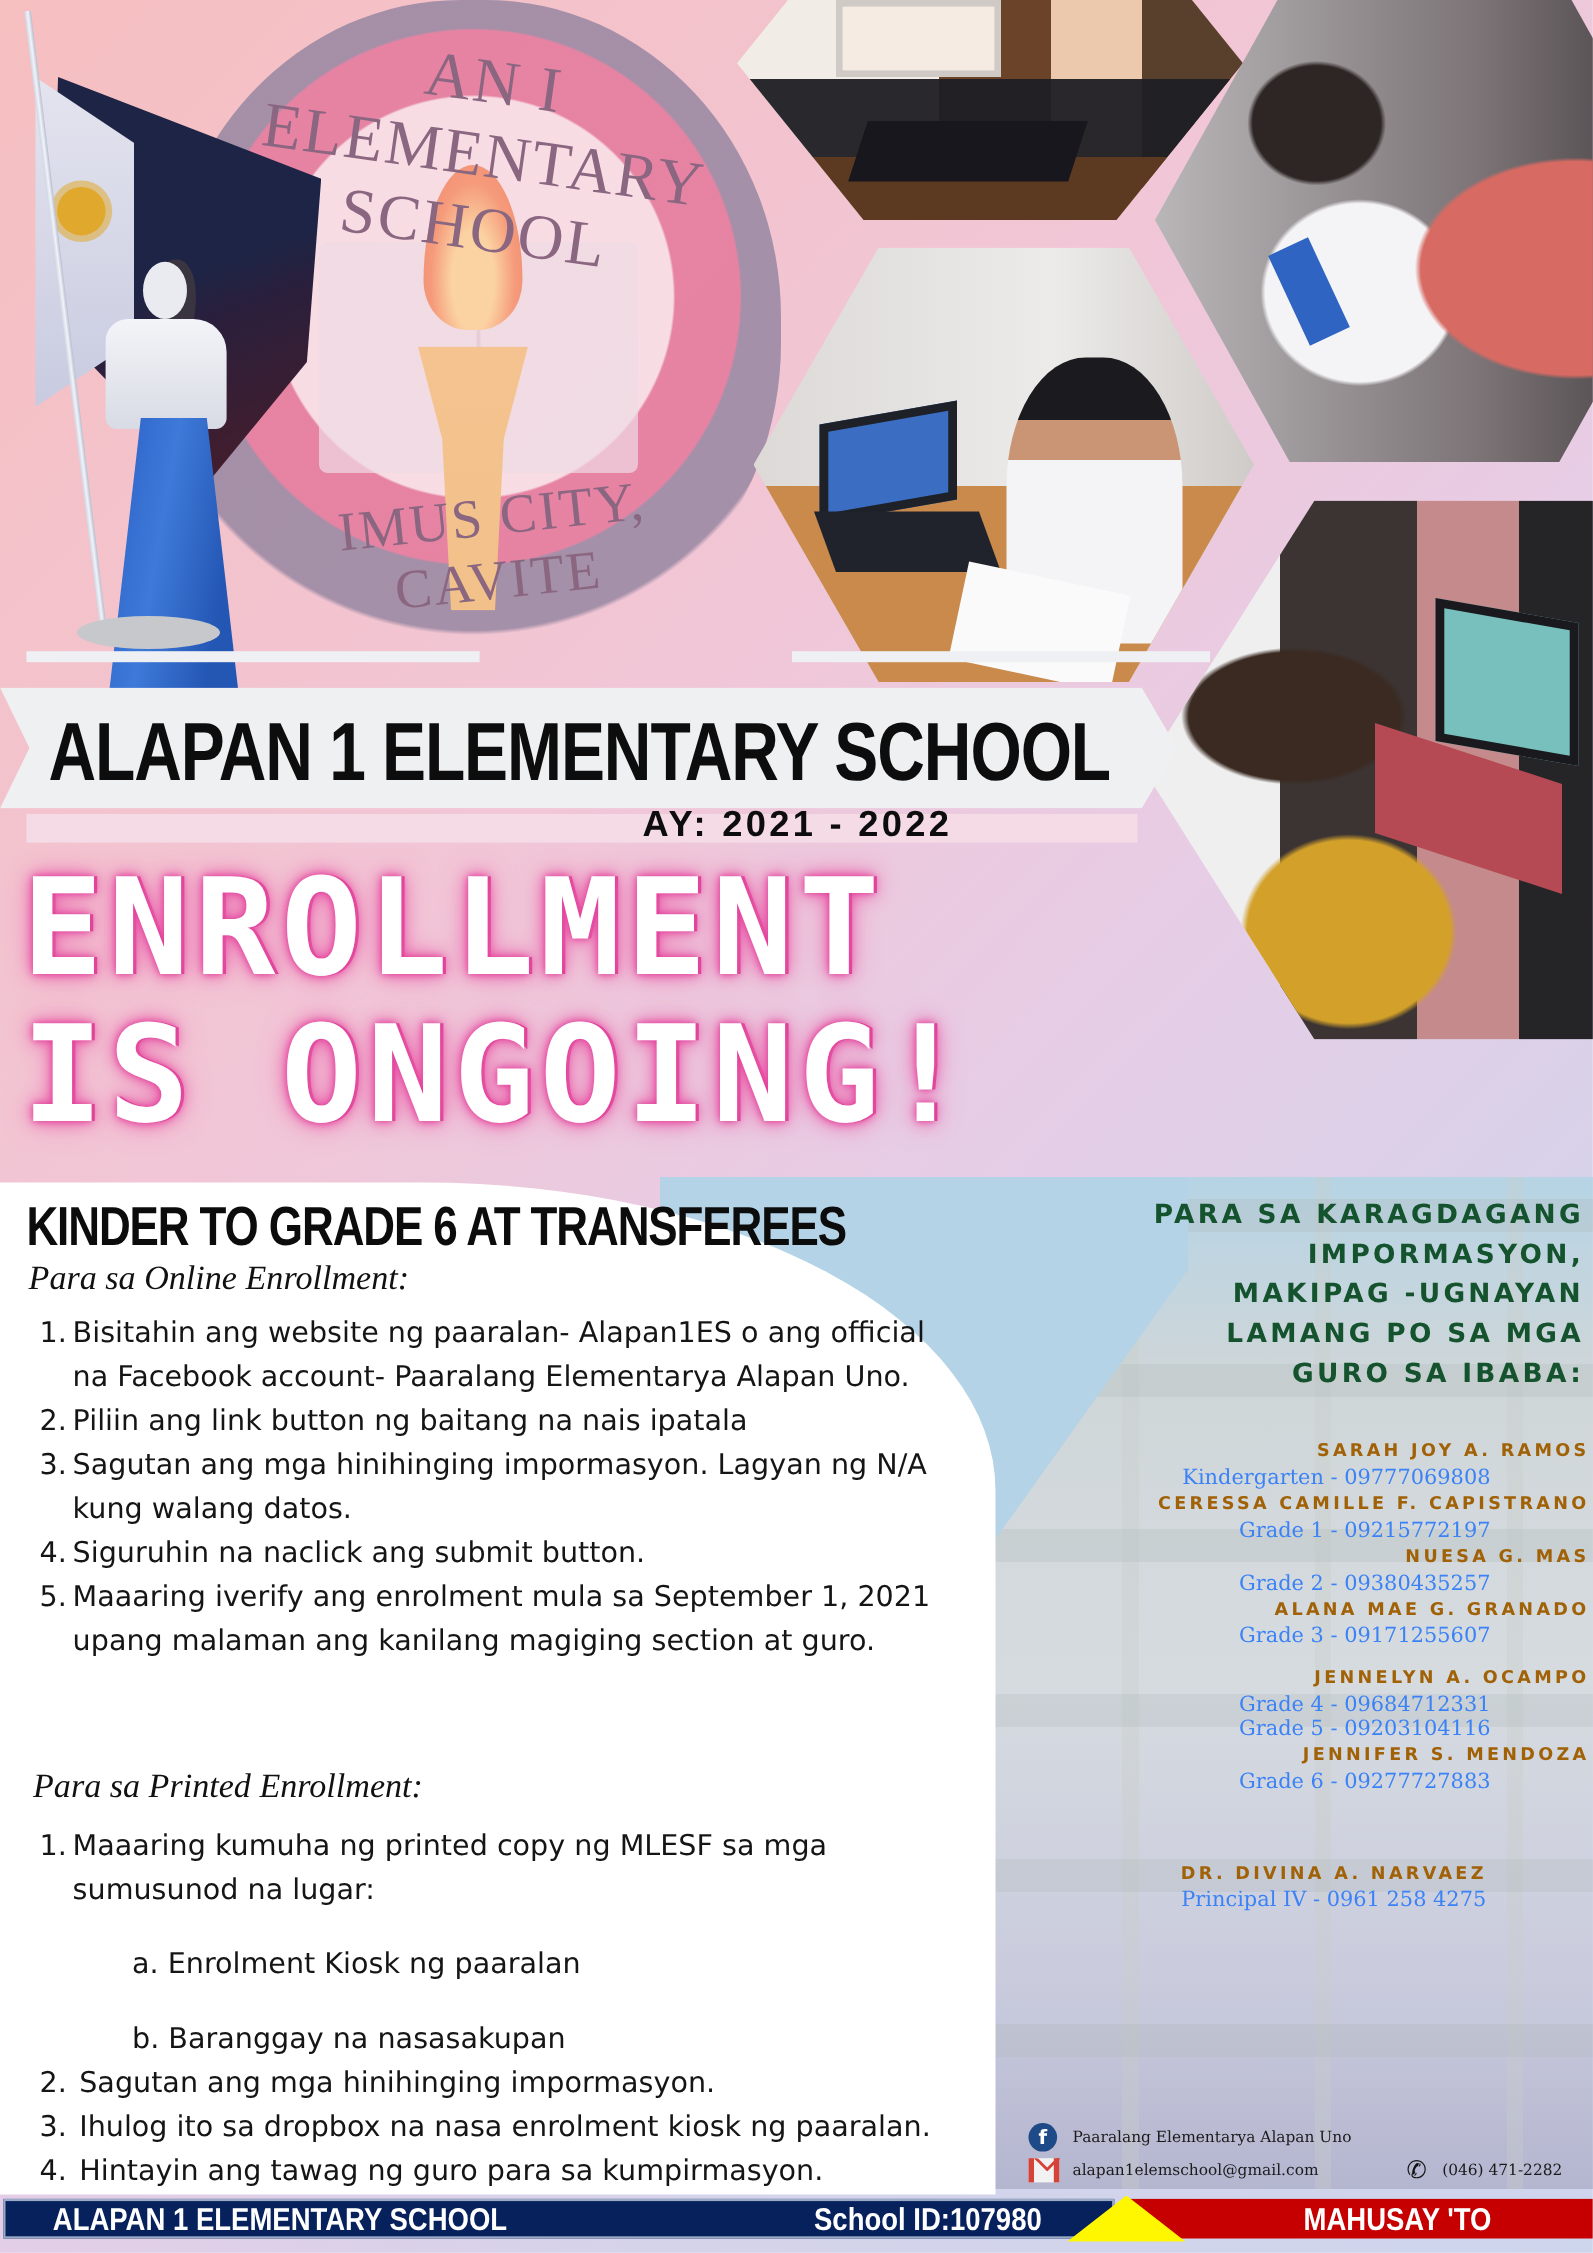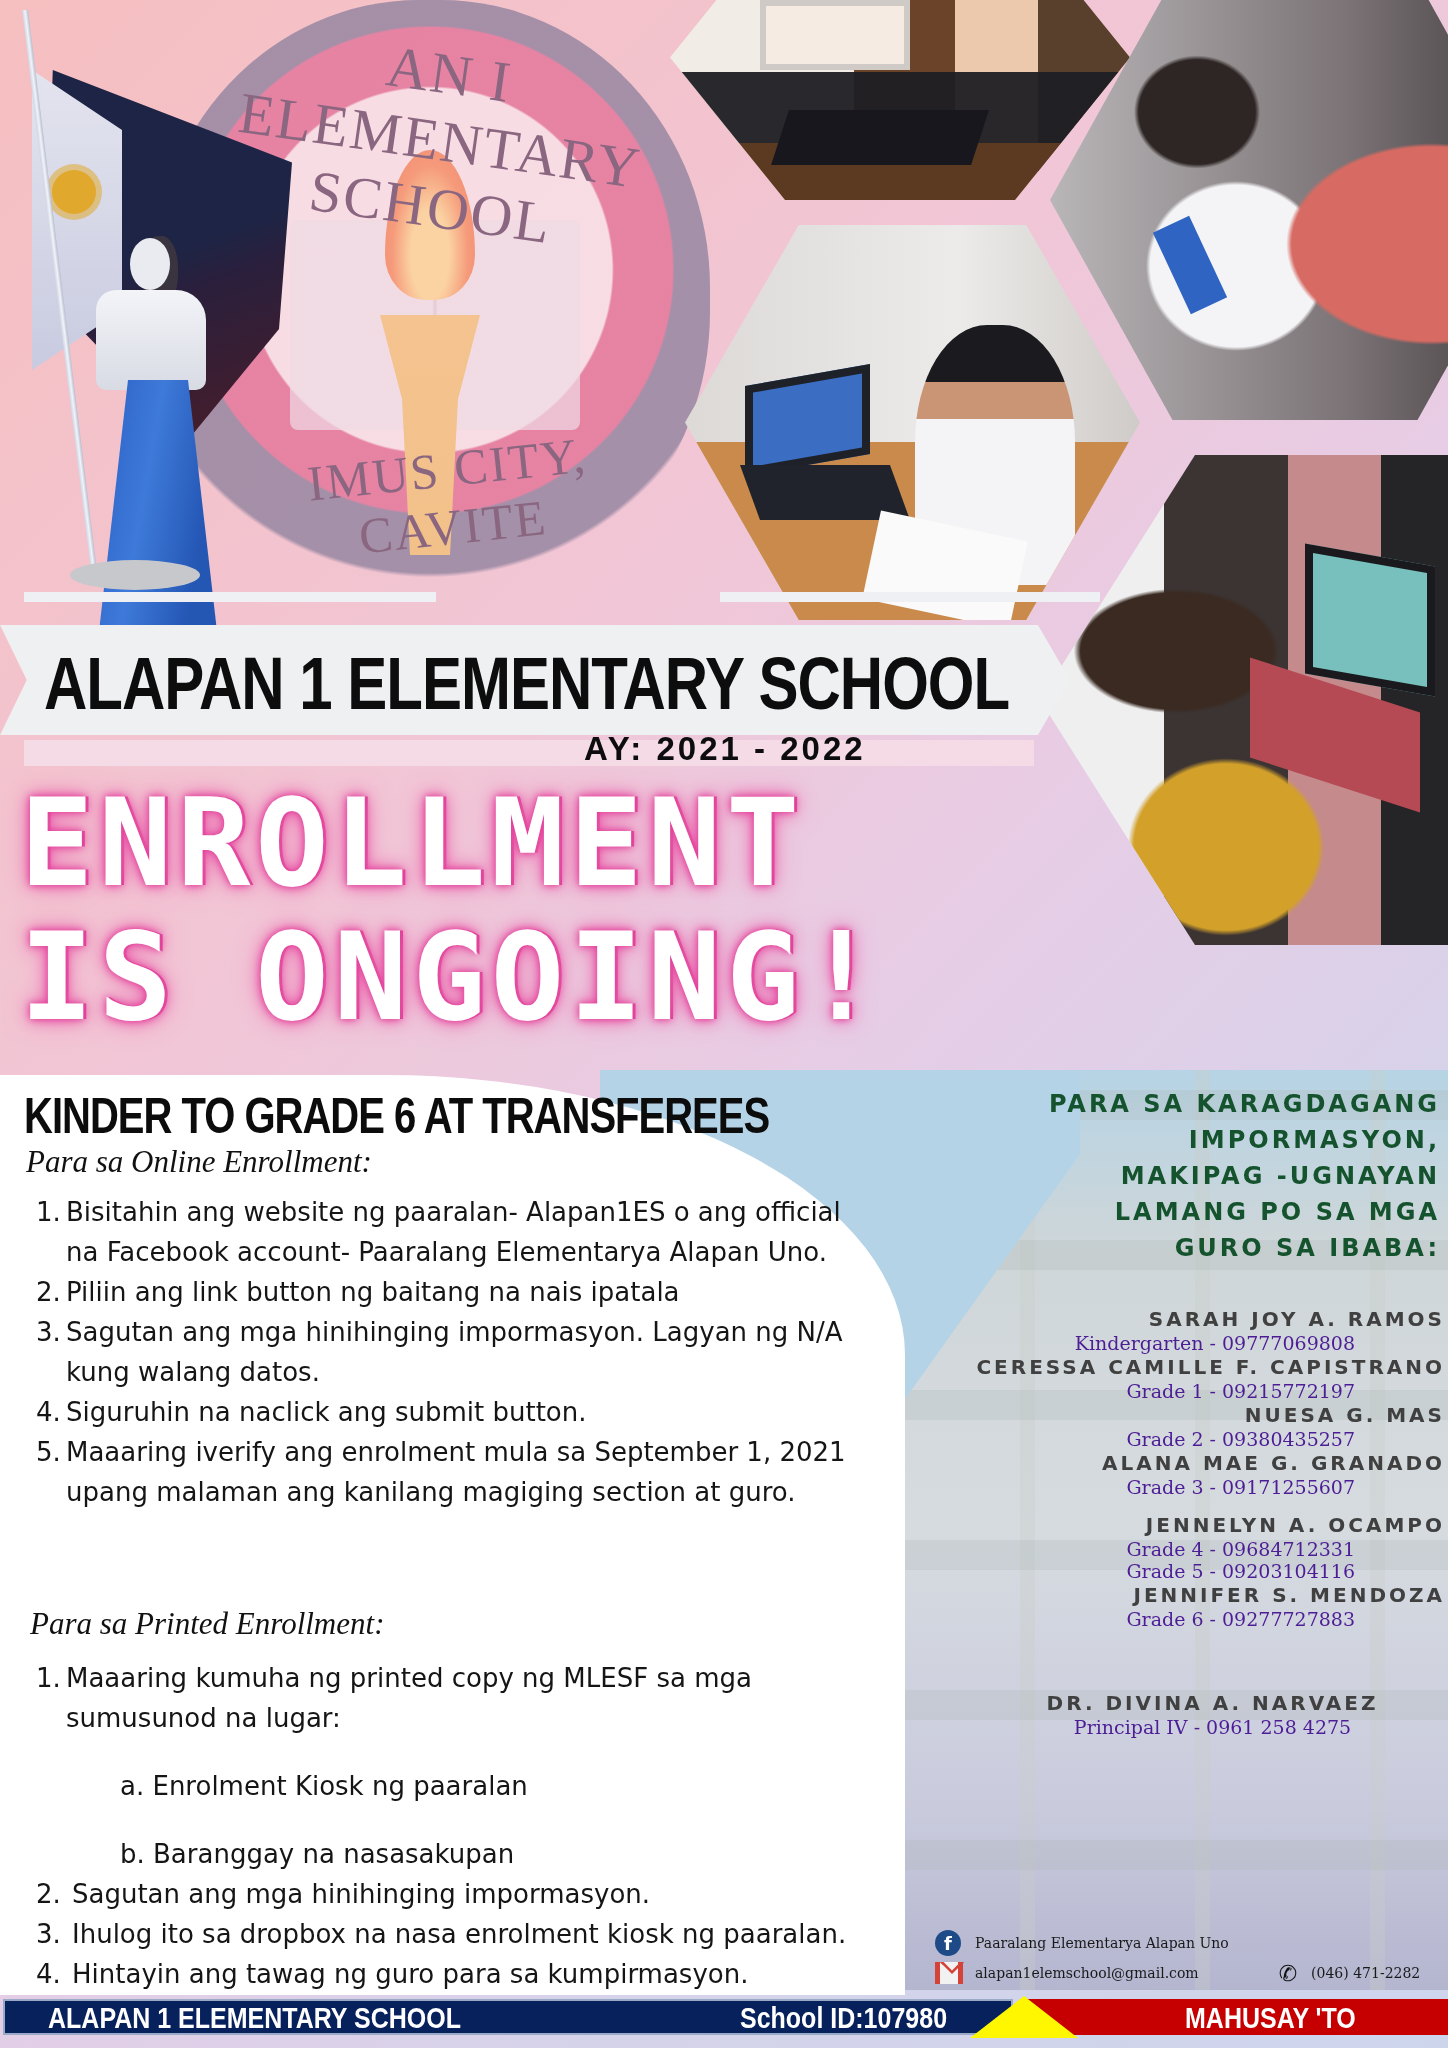--- a/index.html
+++ b/index.html
@@ -195,25 +195,25 @@
   .step-loose .txt { padding-left: 2px; }
 
   .contact-head {
     left: 990px; top: 1086px; width: 450px; text-align: right;
     font-family: "DejaVu Sans", sans-serif; font-weight: 700; font-size: 24px;
     letter-spacing: 3px; line-height: 36px; color: #14532d;
   }
   .teachers { left: 900px; top: 1306px; width: 545px; text-align: right; }
   .teacher { margin: 0; }
   .t-name {
-    font-family: "DejaVu Sans", sans-serif; font-weight: 700; font-size: 20px;
-    letter-spacing: 3px; color: #404040; line-height: 26px;
+    font-family: "DejaVu Sans", sans-serif; font-weight: 700; font-size: 16px;
+    letter-spacing: 3px; color: #a16207; line-height: 26px;
   }
   .t-role {
-    font-family: "DejaVu Serif", serif; font-size: 19px; color: #4c1d95;
+    font-family: "DejaVu Serif", serif; font-size: 19px; color: #3b82f6;
     line-height: 22px; padding-right: 90px;
   }
   .gap { height: 14px; }
   .gap-big { height: 30px; }
   .center-block { text-align: center; padding-left: 80px; }
   .center-block .t-role { padding-right: 0; }
 
   .social { left: 935px; top: 1928px; width: 500px; font-family: "DejaVu Serif", serif; font-size: 14px; color: #1a1a1a; }
   .social-row { display: flex; align-items: center; height: 30px; }
   .fb-icon {

